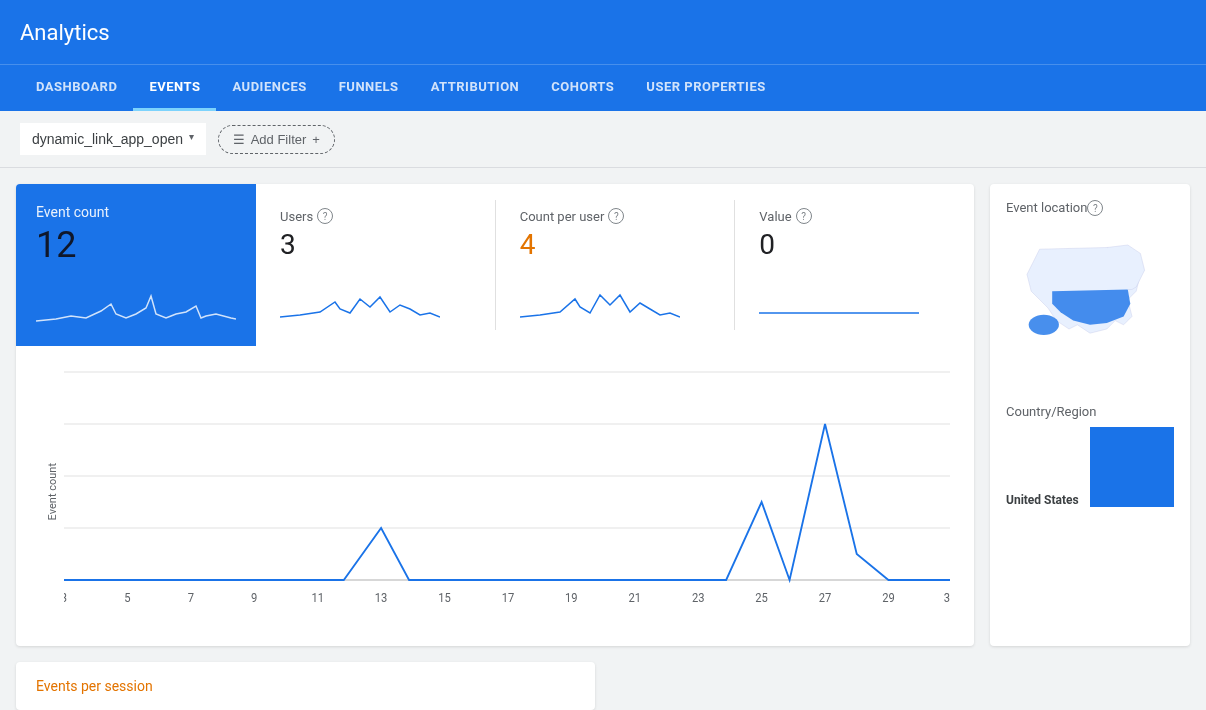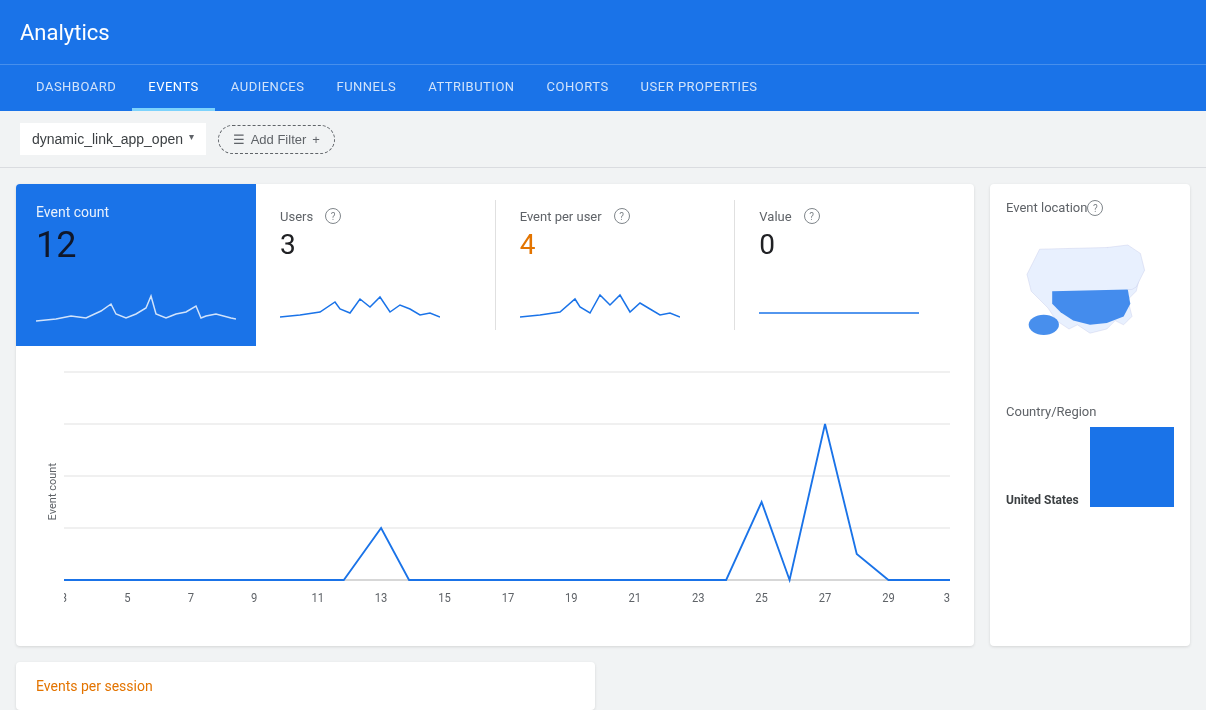--- a/index.html
+++ b/index.html
@@ -22,21 +22,21 @@
     
     .nav {
       background: #1a73e8;
       display: flex;
       padding: 0 20px;
       border-top: 1px solid rgba(255,255,255,0.2);
     }
     .nav-item {
       color: rgba(255,255,255,0.8);
       font-size: 13px;
-      font-weight: 400;
+      font-weight: 700;
       padding: 14px 16px;
       cursor: pointer;
       letter-spacing: 0.5px;
       text-transform: uppercase;
       position: relative;
     }
     .nav-item.active {
       color: white;
       border-bottom: 3px solid #7dd3fc;
     }
@@ -126,21 +126,21 @@
       flex: 1;
       padding: 8px 24px;
       border-right: 1px solid #e0e0e0;
       display: flex;
       flex-direction: column;
     }
     .metric:last-child { border-right: none; }
     .metric-label {
       display: flex;
       align-items: center;
-      gap: 12px;
+      gap: 4px;
       color: #5f6368;
       font-size: 13px;
       margin-bottom: 4px;
     }
     .metric-value {
       font-size: 28px;
       font-weight: 400;
       color: #202124;
       margin-bottom: 8px;
     }
@@ -294,21 +294,21 @@
             <div class="metric-value">3</div>
             <div class="metric-mini-chart">
               <svg width="160" height="45" viewBox="0 0 160 45">
                 <polyline points="0,40 20,38 40,35 55,25 60,32 70,36 80,22 90,30 100,20 110,35 120,28 130,32 140,38 150,36 160,40" fill="none" stroke="#1a73e8" stroke-width="1.5"></polyline>
               </svg>
             </div>
           </div>
 
           <div class="metric">
             <div class="metric-label">
-              <span>Event per user</span>
+              <span>Count per user</span>
               <span class="help-icon">?</span>
             </div>
             <div class="metric-value orange">4</div>
             <div class="metric-mini-chart">
               <svg width="160" height="45" viewBox="0 0 160 45">
                 <polyline points="0,40 20,38 40,35 55,22 60,30 70,36 80,18 90,28 100,18 110,35 120,26 130,32 140,38 150,36 160,40" fill="none" stroke="#1a73e8" stroke-width="1.5"></polyline>
               </svg>
             </div>
           </div>
 

